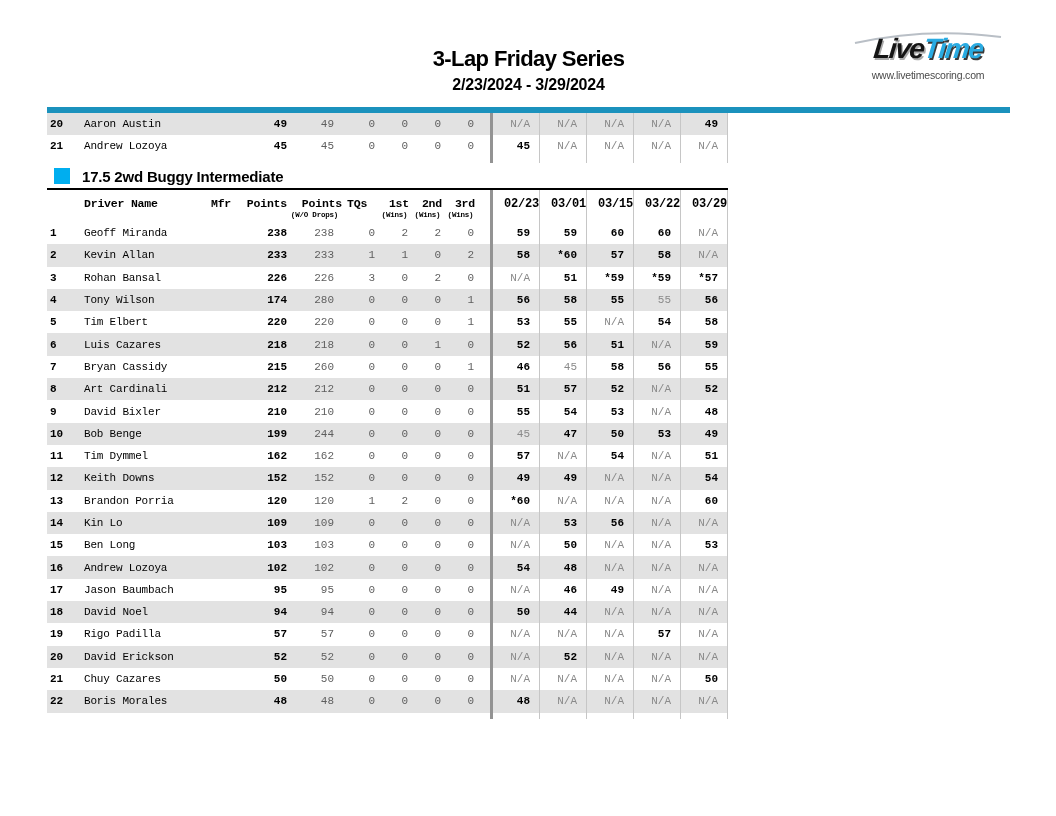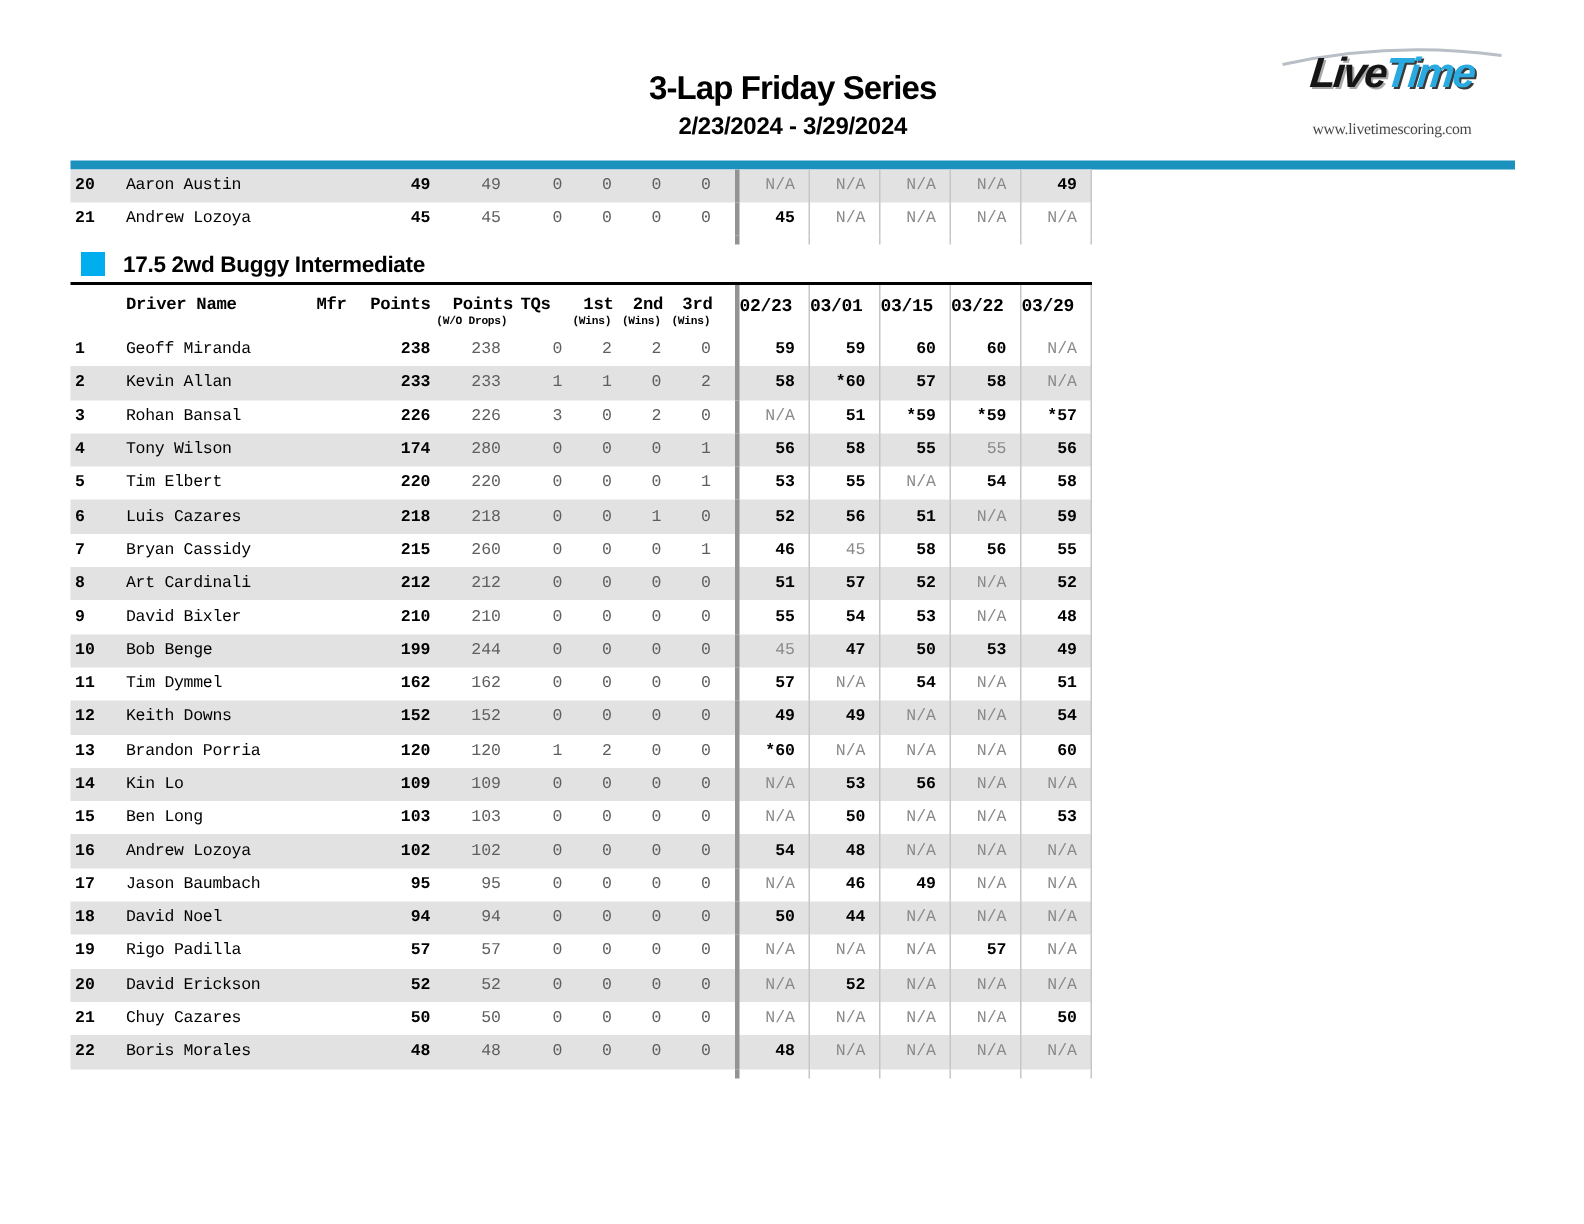--- a/index.html
+++ b/index.html
@@ -14,21 +14,21 @@
   .title-block { position:absolute; left:0; right:0; top:46px; text-align:center; }
   .report-title { font-size:22px; font-weight:700; letter-spacing:-0.6px; }
   .report-daterange { font-size:16px; font-weight:700; margin-top:4px; letter-spacing:-0.2px; }
 
   .logo-block { position:absolute; right:2px; top:34px; width:160px; text-align:center; }
   .logo-swoosh { position:absolute; top:-2px; left:5px; }
   .logo-text { font-style:italic; font-weight:700; font-size:28px; letter-spacing:-1.5px;
                transform:skewX(-6deg); line-height:1.1; white-space:nowrap; }
   .logo-live { color:#151515; text-shadow:1.5px 1.5px 0 #aaa; }
   .logo-time { color:var(--logo_blue); text-shadow:1.5px 1.5px 0 #3a3a3a; }
-  .logo-url  { font-size:10.5px; color:#4a4a4a; margin-top:16px; letter-spacing:-0.2px;font-family:Liberation Serif, serif; }
+  .logo-url  { font-size:10.5px; color:#4a4a4a; margin-top:4px; letter-spacing:-0.2px; }
 
   .teal-bar { width:963px; height:6px; background:var(--teal); }
 
   
   .trow, .thead-row {
     display:grid;
     grid-template-columns:35px 120px 38px 47px 60px 33px 33px 33px 33px 14px 47px 47px 47px 47px 47px;
     width:681px; align-items:center;font-family:Liberation Mono, monospace;
   }
   .trow { height:22.3px; font-size:11px; }
@@ -59,21 +59,21 @@
   
   .thead-row { height:32px; align-items:stretch; }
   .h { font-weight:700; font-size:11.5px; padding-top:7px; letter-spacing:-0.2px; }
   .h-driver { padding-left:2px; }
   .h-mfr { text-align:center; }
   .h-points { text-align:right; }
   .h-pwo { text-align:right; padding-right:5px; }
   .h-tq { text-align:left; padding-right:5px; }
   .h-win { text-align:right; padding-right:4px; }
   .h .sub { font-size:7.5px; font-weight:700; margin-top:1px; letter-spacing:-0.2px;text-align:center; }
-  .h-date { text-align:left; font-size:12px; border-right:1px solid #c6c6c6; }
+  .h-date { text-align:right; font-size:12px; border-right:1px solid #c6c6c6; }
   .h-gapbar { border-right:3px solid #939393; }
 
   
   .footer-rule { width:963px; height:2px; background:var(--teal); margin-top:19px; }
   .footer-row { width:963px; display:flex; justify-content:flex-start;
                 font-weight:700; font-size:15px; padding-top:4px; letter-spacing:-0.2px; }
 </style>
 </head>
 <body>
 

